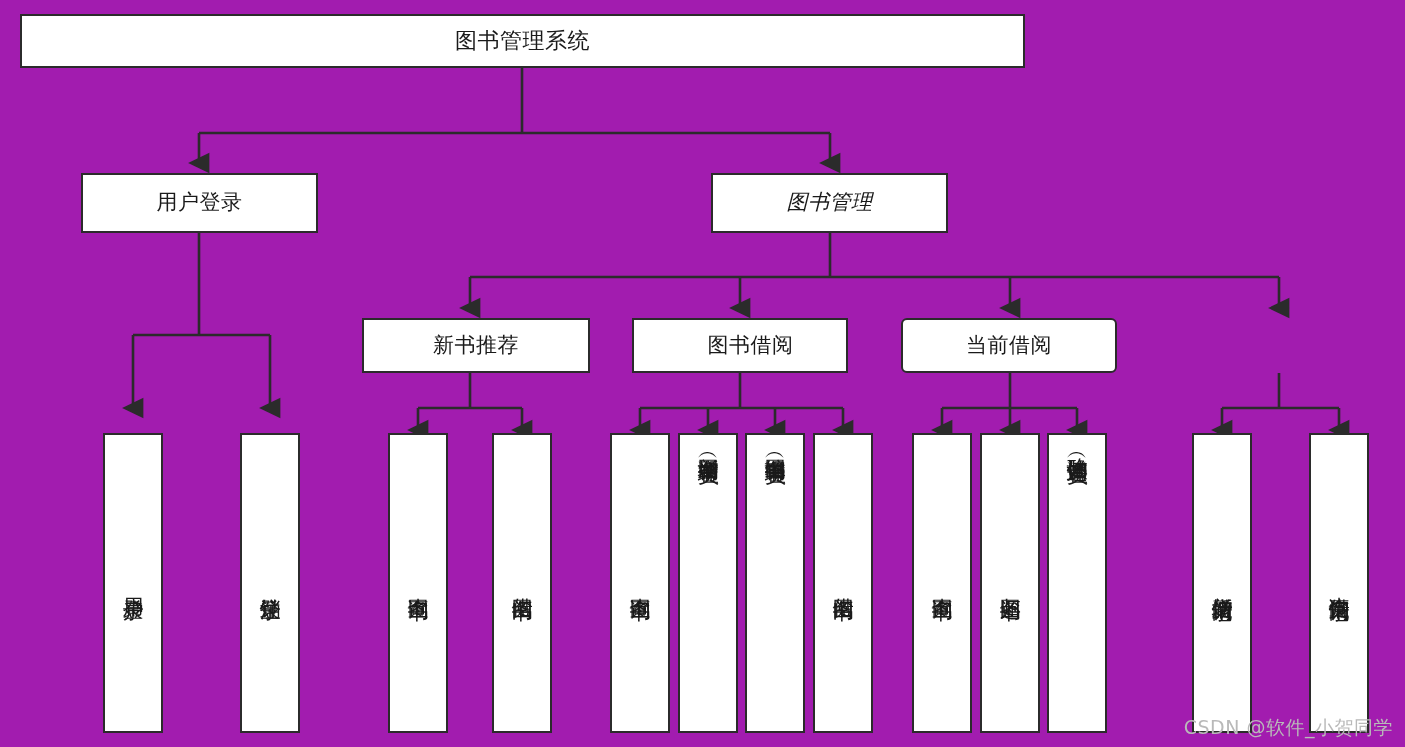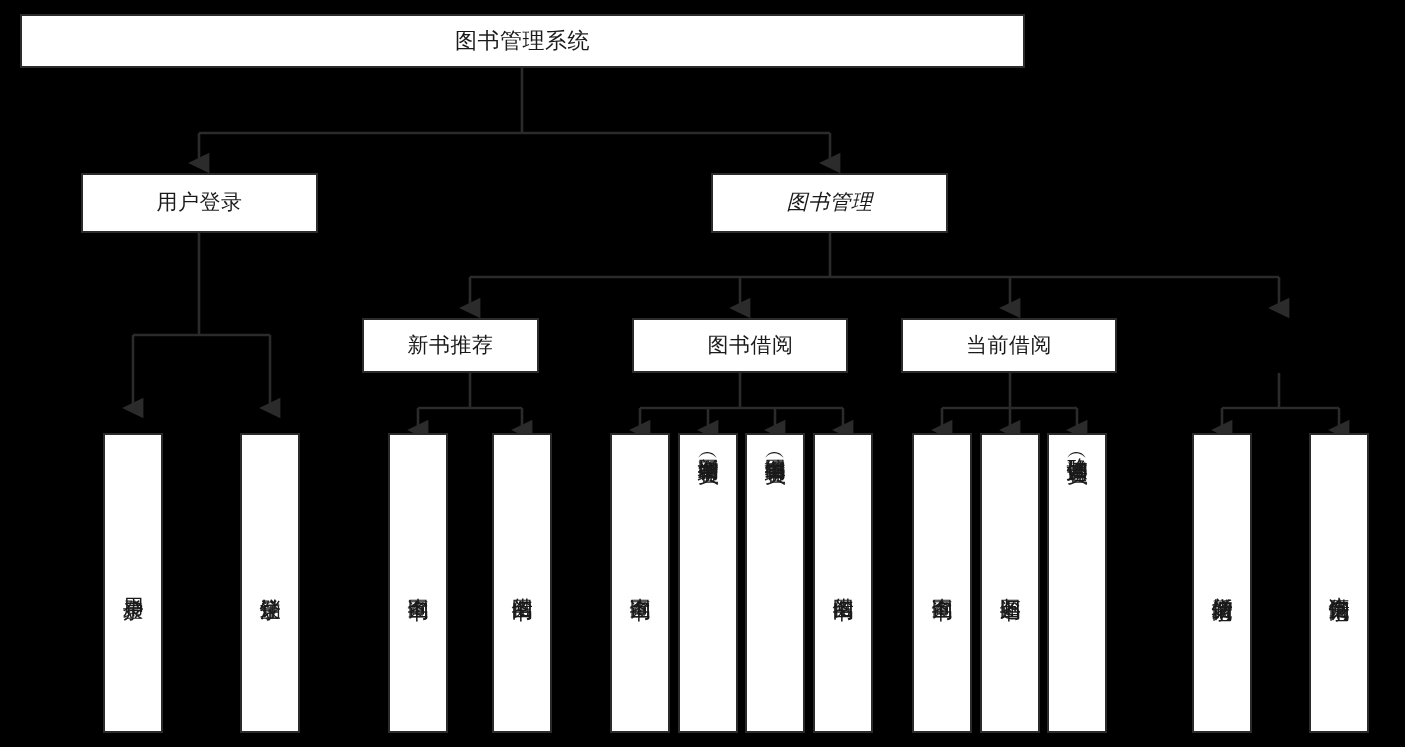--- a/index.html
+++ b/index.html
@@ -7,21 +7,21 @@
     padding: 0;
     background: #ffffff;
   }
   body {
     font-family: "DejaVu Sans", "Liberation Sans", sans-serif;
   }
   #canvas {
     position: relative;
     width: 1405px;
     height: 747px;
-    background: #000000;
+    background: #a21caf;
     overflow: hidden;
   }
   svg#wires {
     position: absolute;
     left: 0;
     top: 0;
     width: 1405px;
     height: 747px;
     pointer-events: none;
   }
@@ -127,23 +127,23 @@
       <path d="M1222,408 L1222,430" marker-end="url(#arrow)"></path>
       <path d="M1339,408 L1339,430" marker-end="url(#arrow)"></path>
     </g>
   </svg>
 
   <div class="node h root" style="left:20px; top:14px; width:1005px; height:54px;">图书管理系统</div>
 
   <div class="node h" style="left:81px; top:173px; width:237px; height:60px;">用户登录</div>
   <div class="node h" style="left:711px; top:173px; width:237px; height:60px;font-style:italic;">图书管理</div>
 
-  <div class="node h" style="left:362px; top:318px; width:177px; height:55px;">新书推荐</div>
+  <div class="node h" style="left:362px; top:318px; width:228px; height:55px;">新书推荐</div>
   <div class="node h" style="left:632px; top:318px; width:216px; height:55px;padding-left:21px;">图书借阅</div>
-  <div class="node h" style="left:901px; top:318px; width:216px; height:55px;">当前借阅</div>
+  <div class="node h" style="left:901px; top:318px; width:216px; height:55px;border-radius:6px;">当前借阅</div>
 
   <div class="node v mid" style="left:103px; top:433px; width:60px; height:300px;">
     <span class="vtext">用户登录</span>
   </div>
   <div class="node v mid" style="left:240px; top:433px; width:60px; height:300px;">
     <span class="vtext">注销登录</span>
   </div>
 
   <div class="node v mid" style="left:388px; top:433px; width:60px; height:300px;">
     <span class="vtext">查询图书</span>
@@ -175,14 +175,15 @@
     <span class="vtext">确认归还（管理员）</span>
   </div>
 
   <div class="node v mid" style="left:1192px; top:433px; width:60px; height:300px;">
     <span class="vtext">新增借阅记录</span>
   </div>
   <div class="node v mid" style="left:1309px; top:433px; width:60px; height:300px;">
     <span class="vtext">查询借阅记录</span>
   </div>
 
+  <div id="watermark">CSDN @软件_小贺同学</div>
 
 </div>
 
 </body></html>

